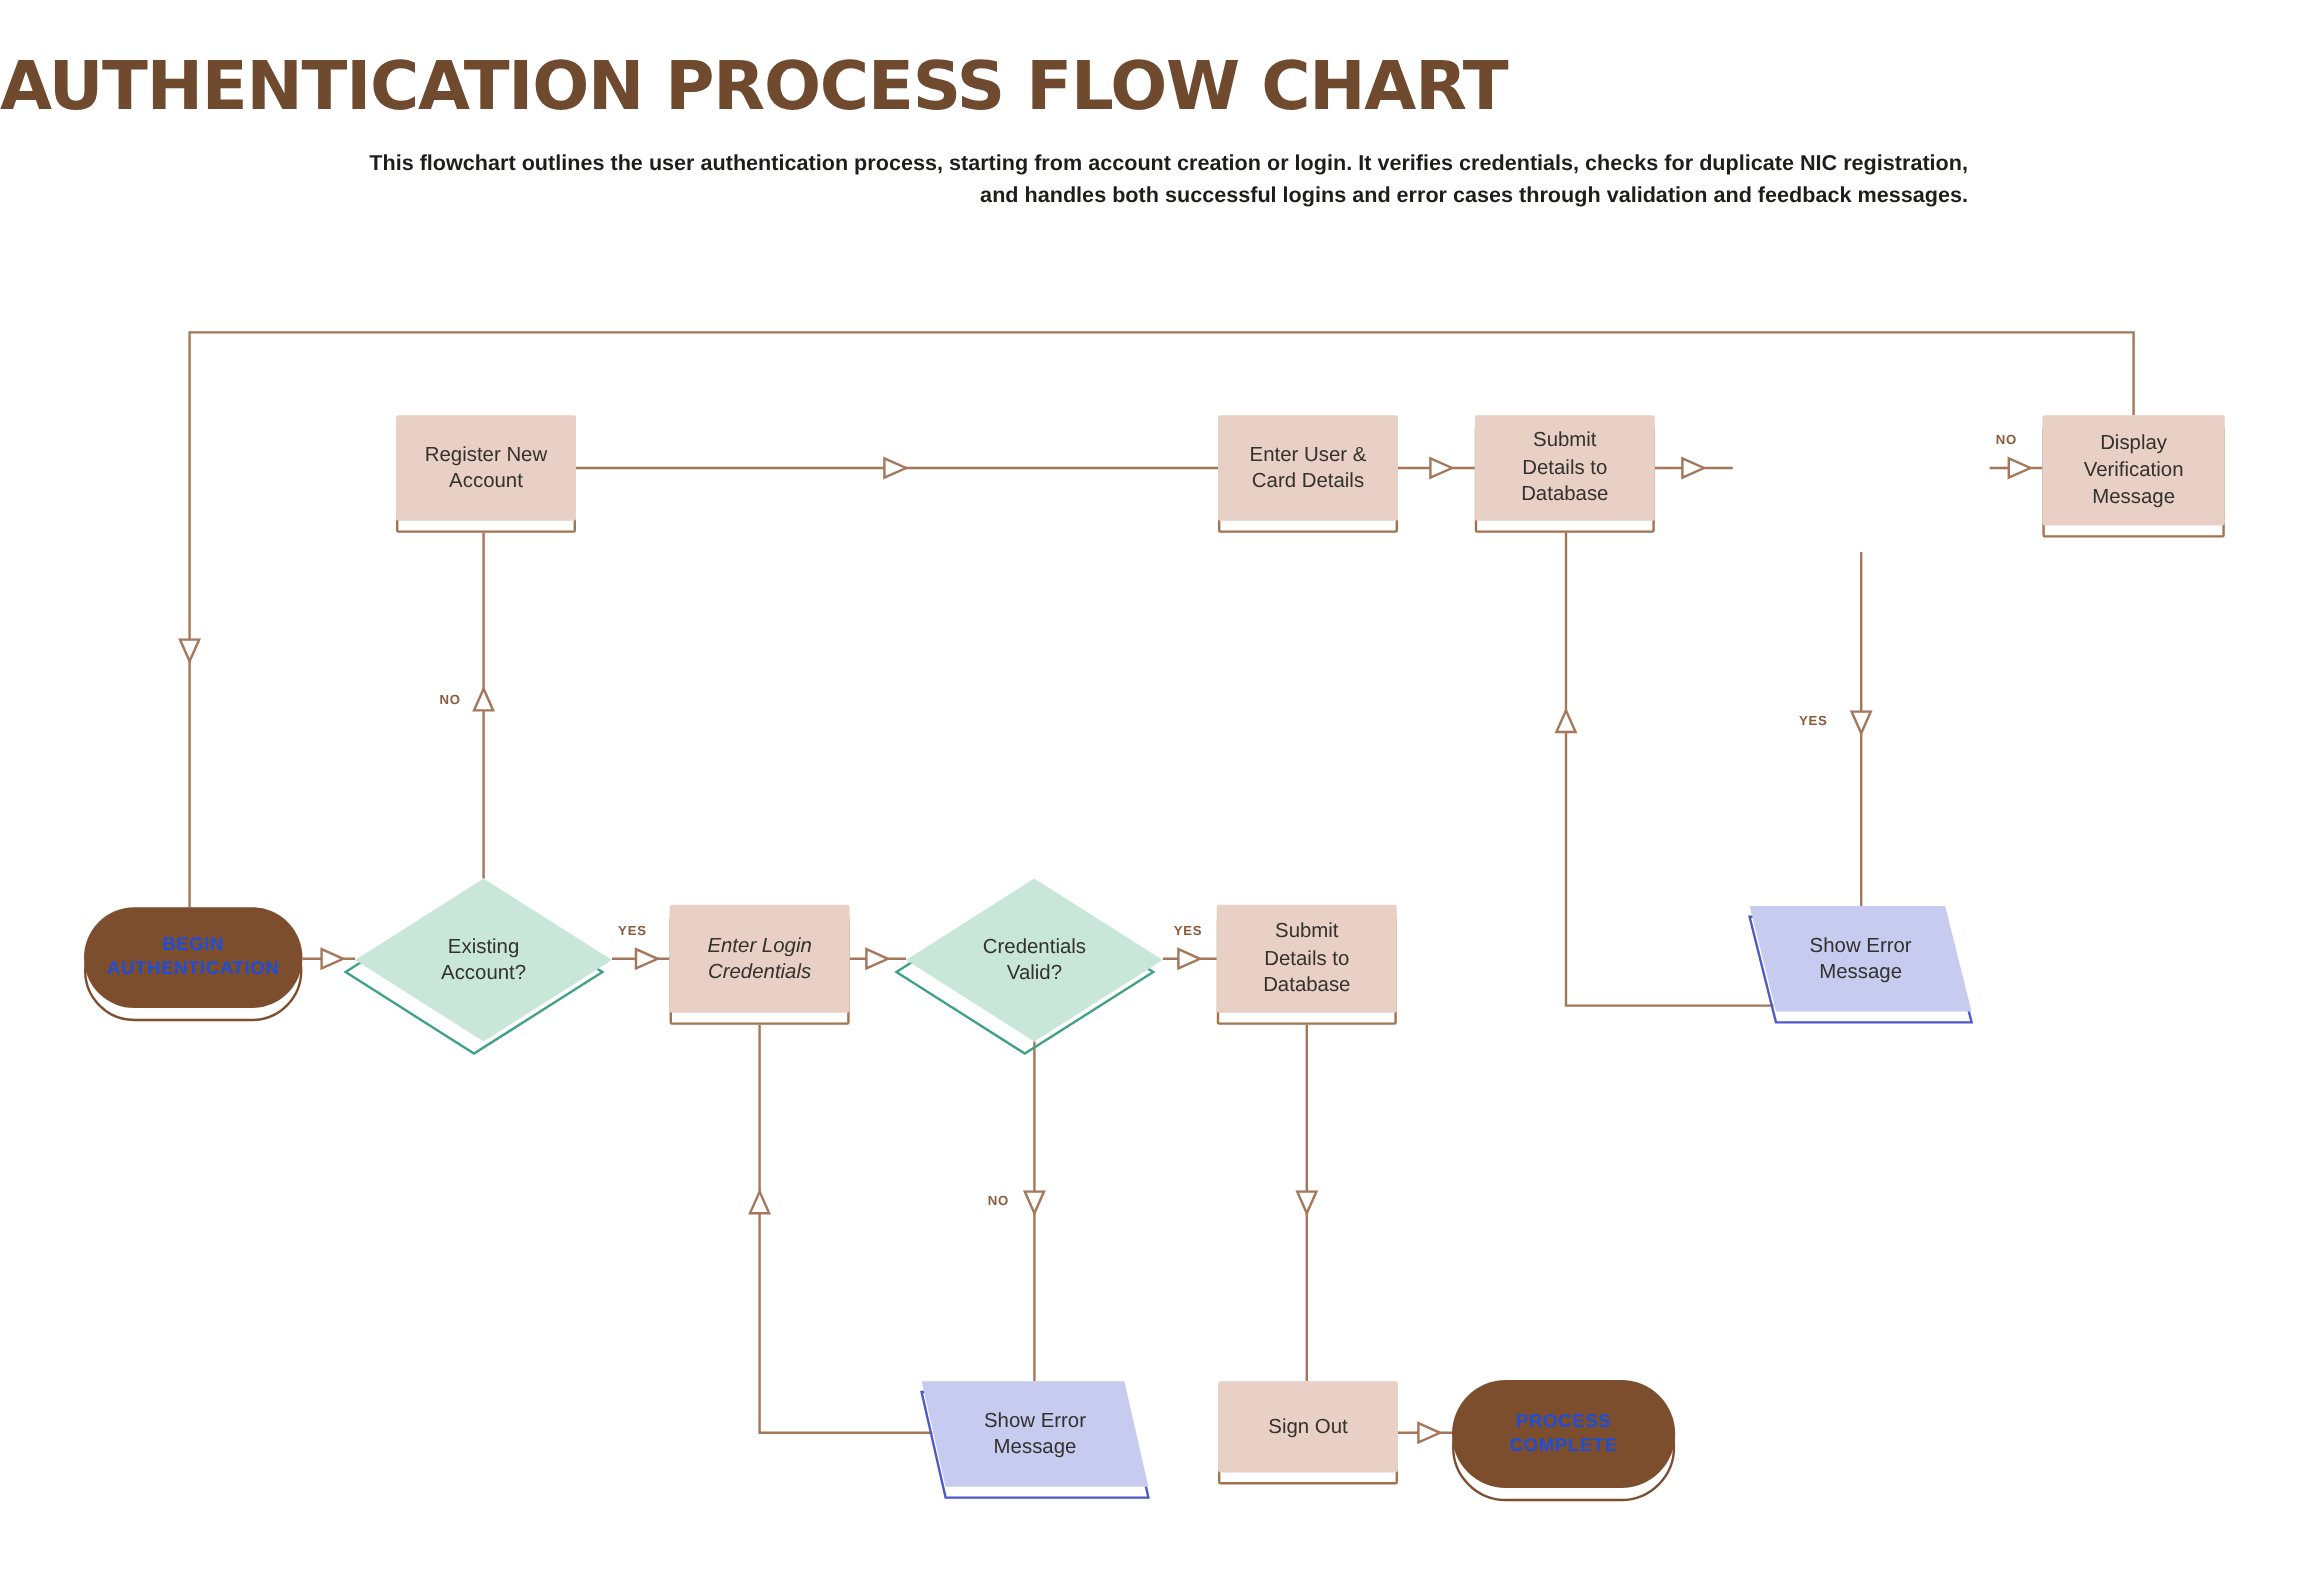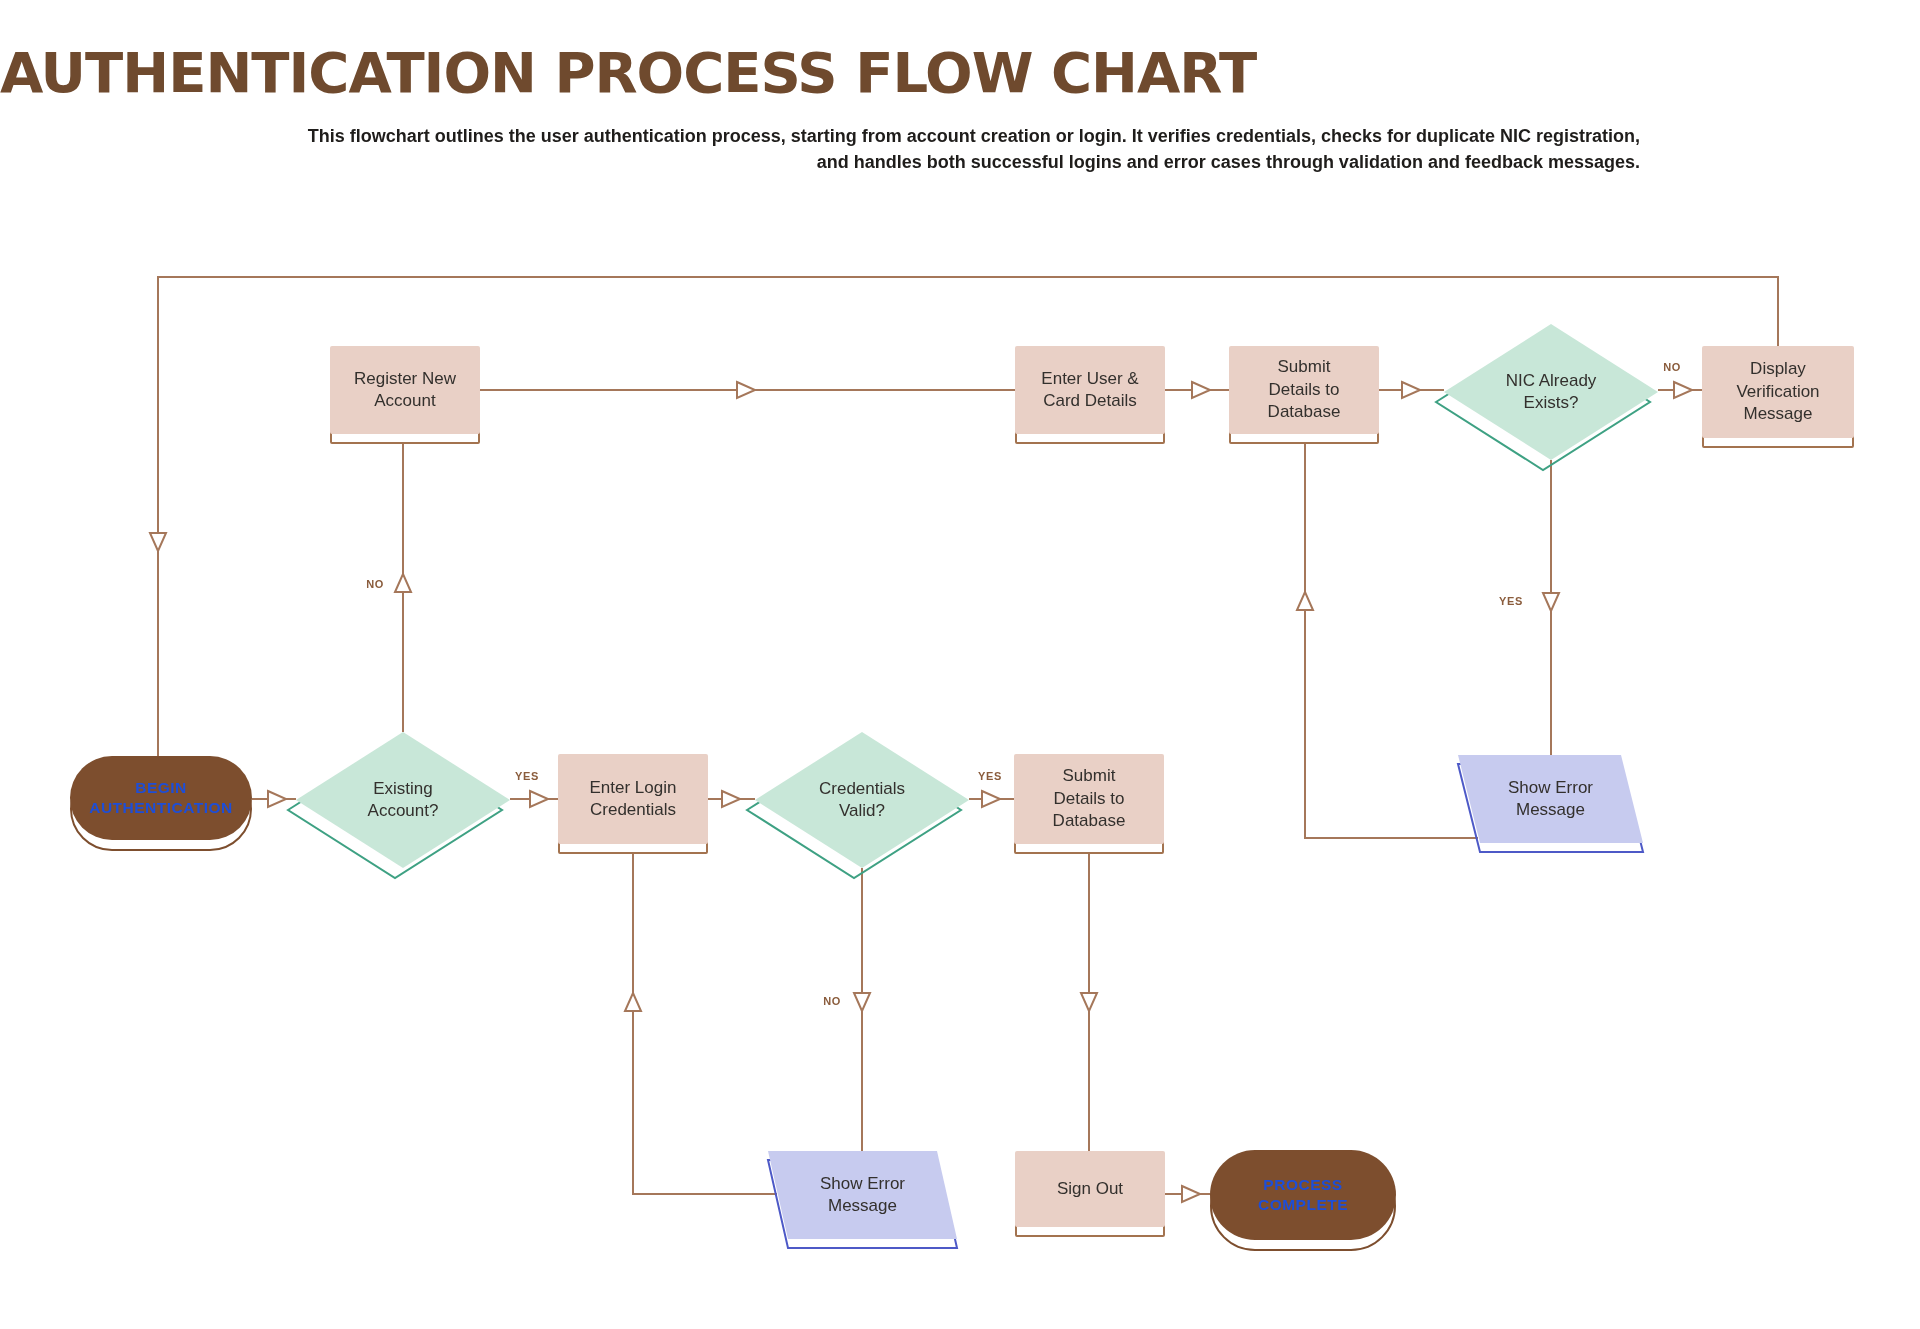--- a/index.html
+++ b/index.html
@@ -130,21 +130,21 @@
 
   <div class="node" style="left:296px; top:732px; width:214px; height:136px;">
     <svg width="242" height="180" viewBox="0 0 242 180">
       <polygon class="diamond-shadow" points="6,92 113,24 220,92 113,160"></polygon>
       <polygon class="diamond-fill" points="14,82 121,14 228,82 121,150"></polygon>
     </svg>
     <div class="label">Existing
 Account?</div>
   </div>
 
-  <div class="node" style="left:558px; top:754px; width:150px; height:90px;">
+  <div class="node" style="left:558px; top:754px; width:150px; height:90px;font-style:italic;">
     <div class="rect-shadow"></div>
     <div class="rect-fill"></div>
     <div class="label">Enter Login
 Credentials</div>
   </div>
 
   <div class="node" style="left:755px; top:732px; width:214px; height:136px;">
     <svg width="242" height="180" viewBox="0 0 242 180">
       <polygon class="diamond-shadow" points="6,92 113,24 220,92 113,160"></polygon>
       <polygon class="diamond-fill" points="14,82 121,14 228,82 121,150"></polygon>
@@ -176,28 +176,20 @@
   </div>
 
   <div class="node" style="left:1229px; top:346px; width:150px; height:88px;">
     <div class="rect-shadow"></div>
     <div class="rect-fill"></div>
     <div class="label">Submit
 Details to
 Database</div>
   </div>
 
-  <div class="node" style="left:1444px; top:324px; width:214px; height:136px;">
-    <svg width="242" height="180" viewBox="0 0 242 180">
-      <polygon class="diamond-shadow" points="6,92 113,24 220,92 113,160"></polygon>
-      <polygon class="diamond-fill" points="14,82 121,14 228,82 121,150"></polygon>
-    </svg>
-    <div class="label">NIC Already
-Exists?</div>
-  </div>
 
   <div class="node" style="left:1702px; top:346px; width:152px; height:92px;">
     <div class="rect-shadow"></div>
     <div class="rect-fill"></div>
     <div class="label">Display
 Verification
 Message</div>
   </div>
 
   <div class="node" style="left:1458px; top:755px; width:185px; height:88px;">

